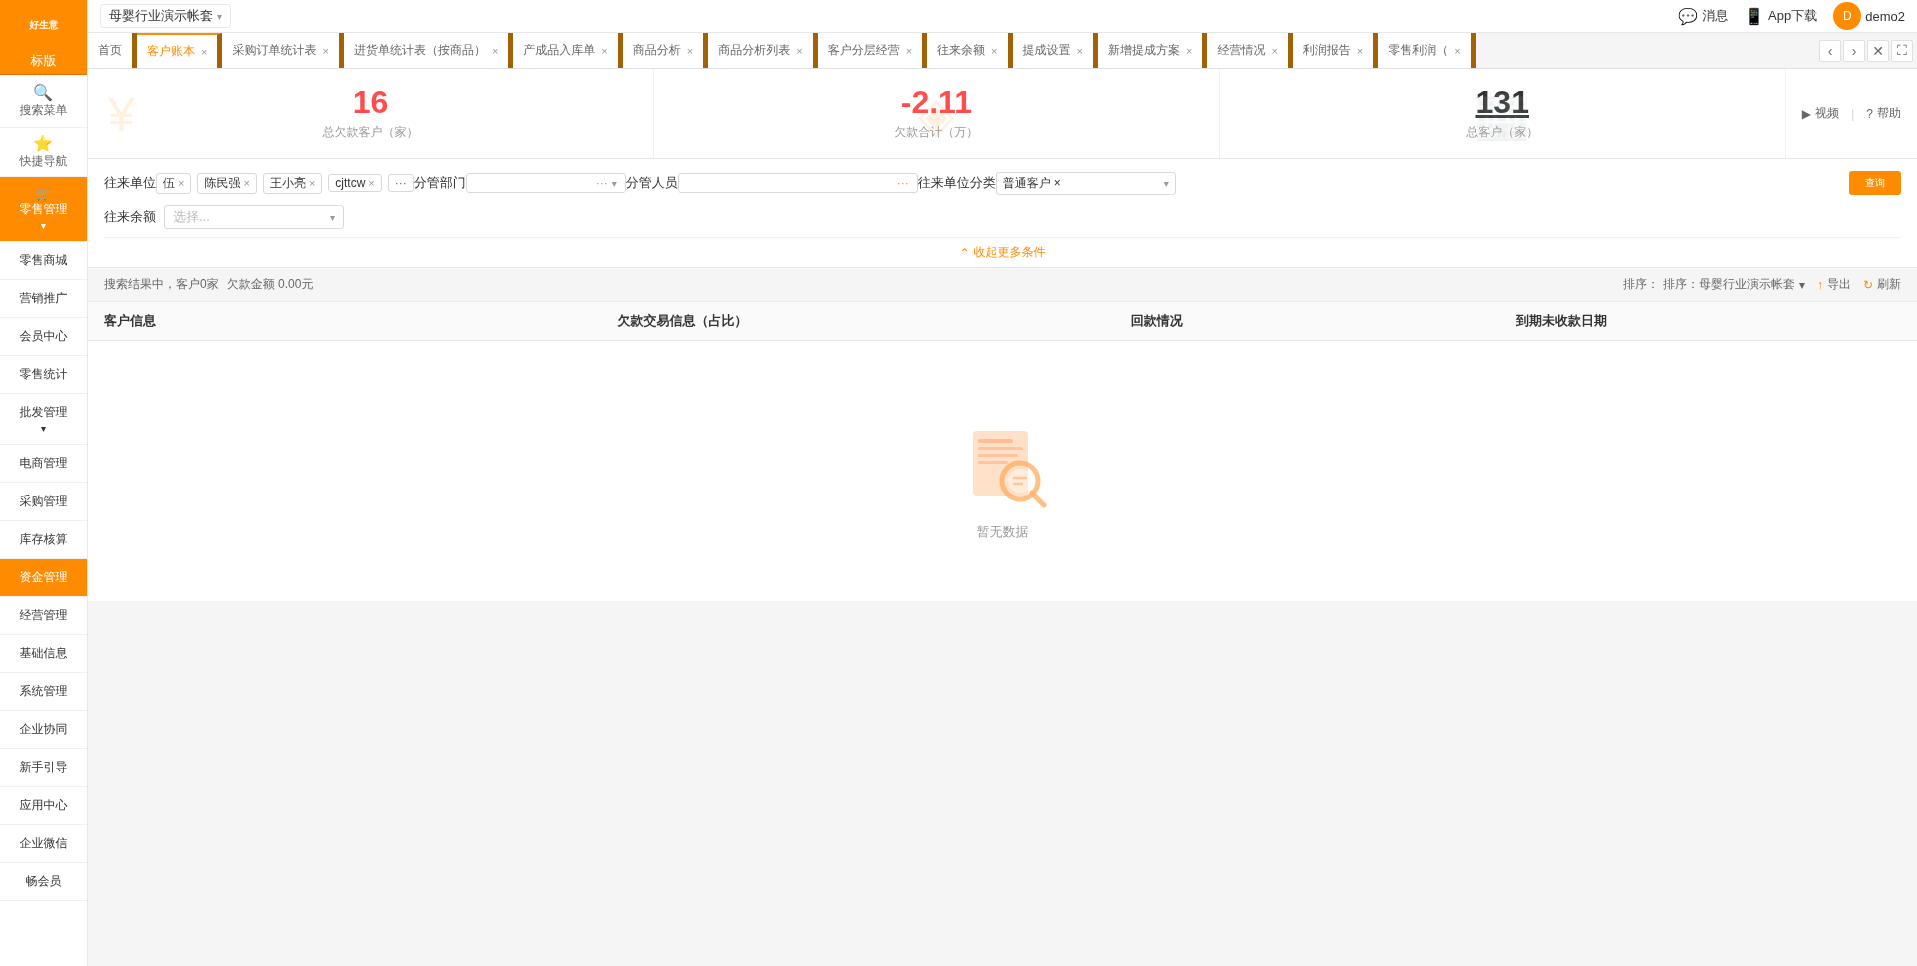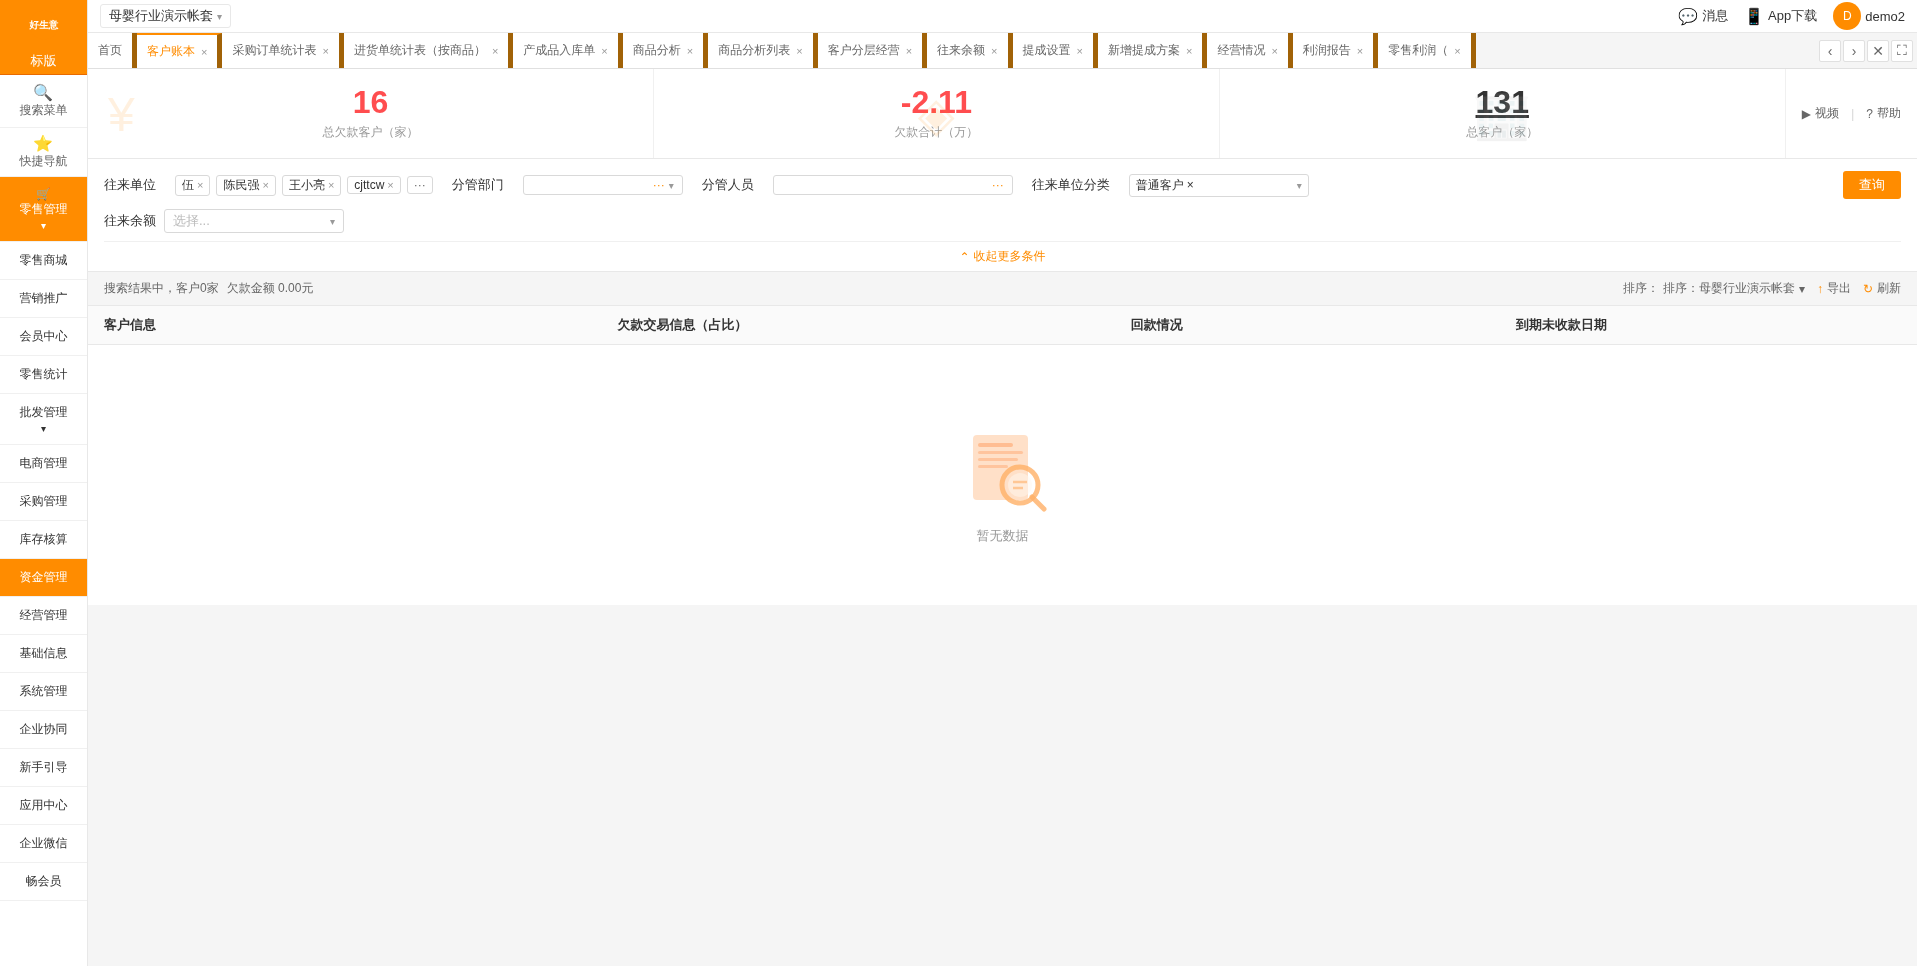--- a/index.html
+++ b/index.html
@@ -47,36 +47,36 @@
     .stat-item:last-child { border-right: none; }
     .stat-bg-icon { position: absolute; left: 20px; top: 50%; transform: translateY(-50%); opacity: 0.12; font-size: 48px; }
     .stat-number { font-size: 32px; font-weight: bold; color: #ff4d4f; line-height: 1; }
     .stat-number.black { color: #333; text-decoration: underline; }
     .stat-label { font-size: 12px; color: #999; margin-top: 6px; }
     .stats-right { display: flex; align-items: center; gap: 12px; padding: 0 16px; flex-shrink: 0; }
     .stats-right-btn { display: flex; align-items: center; gap: 4px; font-size: 12px; color: #666; cursor: pointer; }
 
     
     .filter-area { background: #fff; padding: 12px 16px 0; border-bottom: 1px solid #e8e8e8; }
-    .filter-row { display: flex; align-items: center; gap: 19px; margin-bottom: 10px; flex-wrap: wrap; }
+    .filter-row { display: flex; align-items: center; gap: 0; margin-bottom: 10px; flex-wrap: wrap; }
     .filter-label { font-size: 13px; color: #333; white-space: nowrap; }
     .filter-tags { display: flex; align-items: center; gap: 6px; flex-wrap: wrap; }
     .filter-tag { display: flex; align-items: center; gap: 3px; background: #fff; border: 1px solid #d9d9d9; border-radius: 3px; padding: 1px 6px; font-size: 12px; color: #333; }
     .filter-tag .tag-close { color: #999; cursor: pointer; font-size: 11px; }
     .filter-tag .tag-more { color: #666; cursor: pointer; }
     .filter-select { display: flex; align-items: center; border: 1px solid #d9d9d9; border-radius: 3px; padding: 2px 8px; min-width: 160px; cursor: pointer; background: #fff; gap: 4px; }
     .filter-select .placeholder { color: #bbb; font-size: 13px; flex: 1; }
     .filter-select .arrow { font-size: 10px; color: #999; margin-left: auto; }
     .filter-select-wide { min-width: 240px; }
     .filter-more { color: #ff8c00; cursor: pointer; font-size: 12px; }
     .collapse-btn { display: flex; align-items: center; justify-content: center; gap: 4px; color: #ff8c00; font-size: 12px; cursor: pointer; padding: 6px 0; border-top: 1px solid #f0f0f0; margin-top: 4px; }
     .filter-classify { display: flex; align-items: center; border: 1px solid #d9d9d9; border-radius: 3px; background: #fff; min-width: 180px; }
     .filter-classify .tag { display: flex; align-items: center; gap: 3px; padding: 2px 6px; font-size: 12px; color: #333; }
     .filter-classify .arrow { font-size: 10px; color: #999; padding: 2px 6px 2px 0; cursor: pointer; margin-left: auto; }
-    .query-btn { background: #ff8c00; color: #fff; border: none; border-radius: 3px; padding: 5px 16px; font-size: 13px; cursor: pointer; margin-left: auto; }
+    .query-btn { background: #ff8c00; color: #fff; border: none; border-radius: 3px; padding: 5px 16px; font-size: 10px; cursor: pointer; margin-left: auto; }
 
     
     .filter-row2 { display: flex; align-items: center; gap: 8px; margin-bottom: 8px; }
 
     
     .result-bar { background: #f5f5f5; padding: 8px 16px; display: flex; align-items: center; justify-content: space-between; border-bottom: 1px solid #e8e8e8; font-size: 12px; color: #666; gap: 23px; }
     .result-bar-left { display: flex; align-items: center; gap: 8px; }
     .result-bar-right { display: flex; align-items: center; gap: 12px; }
     .result-sort { display: flex; align-items: center; gap: 4px; cursor: pointer; }
     .result-action { display: flex; align-items: center; gap: 4px; cursor: pointer; color: #666; }

